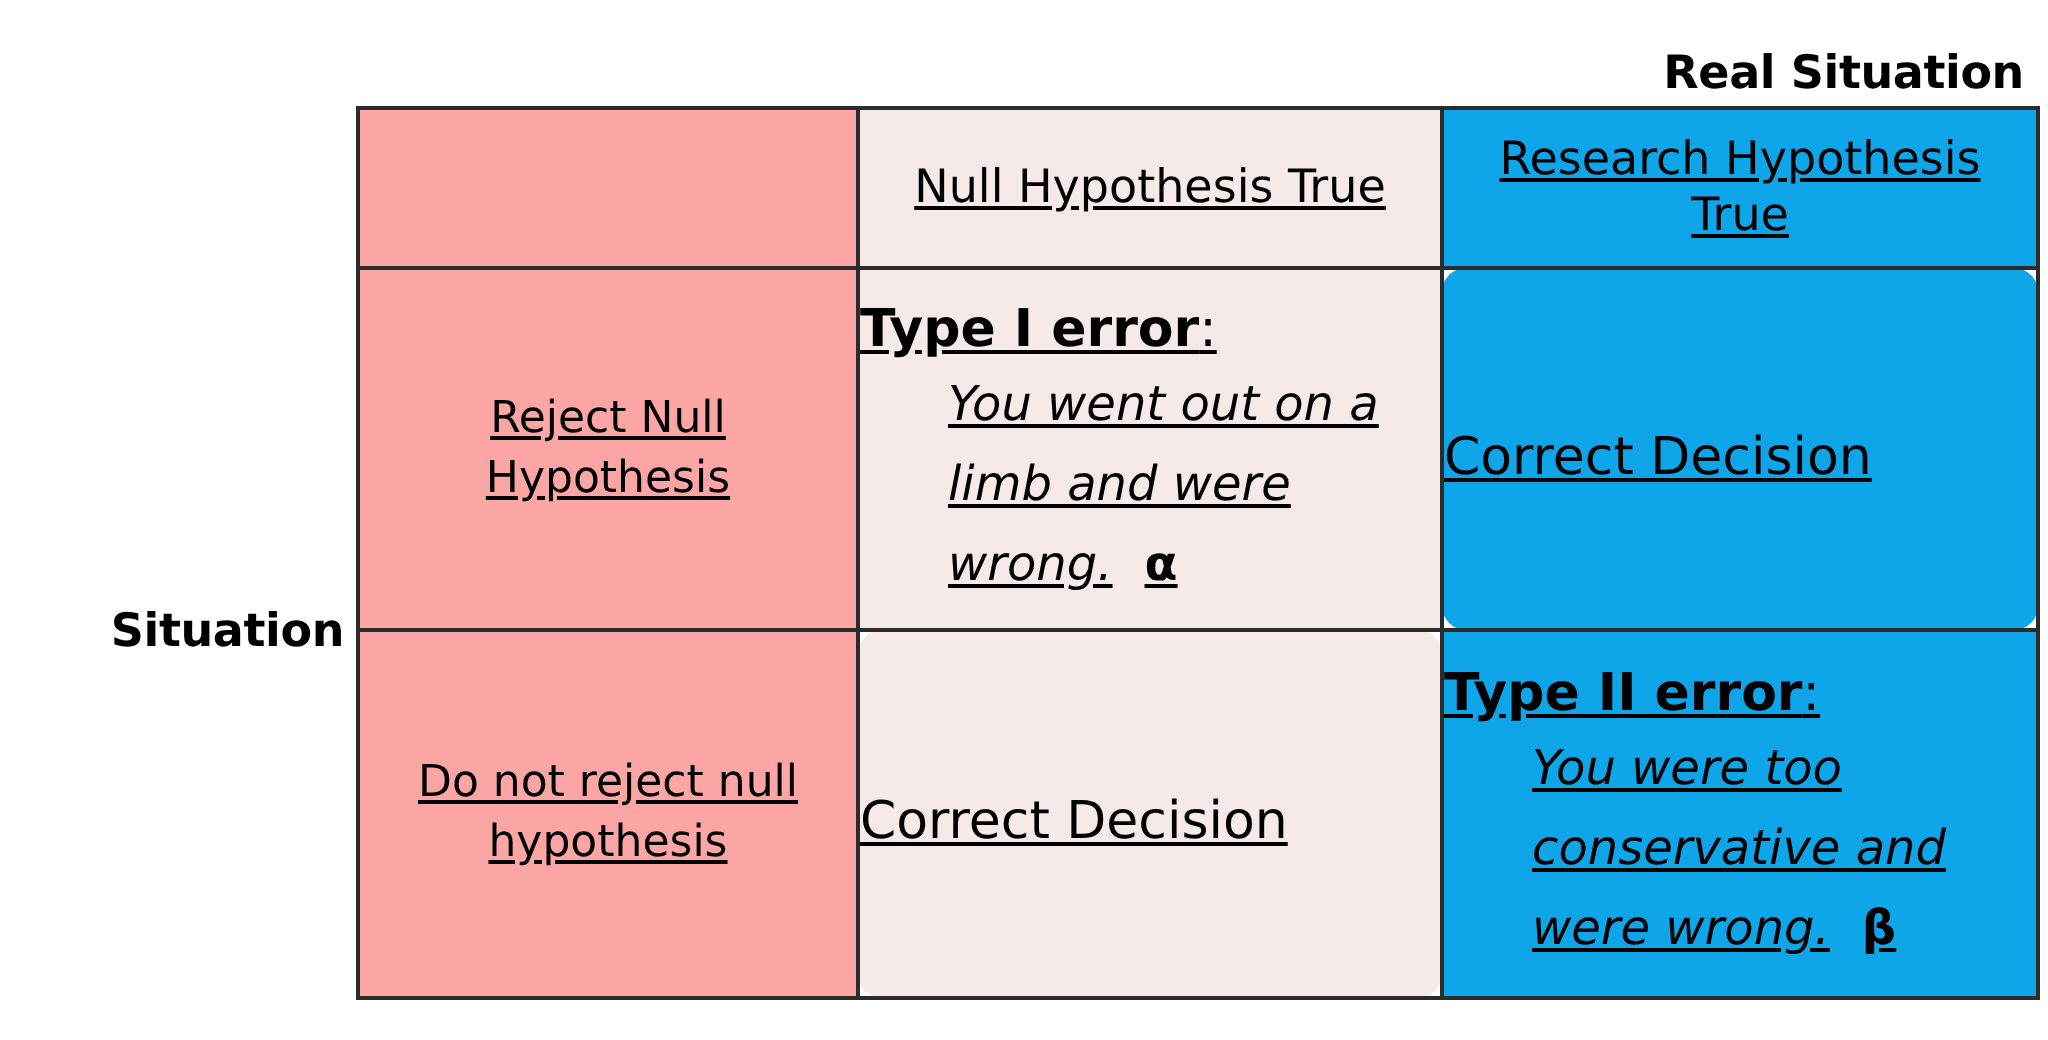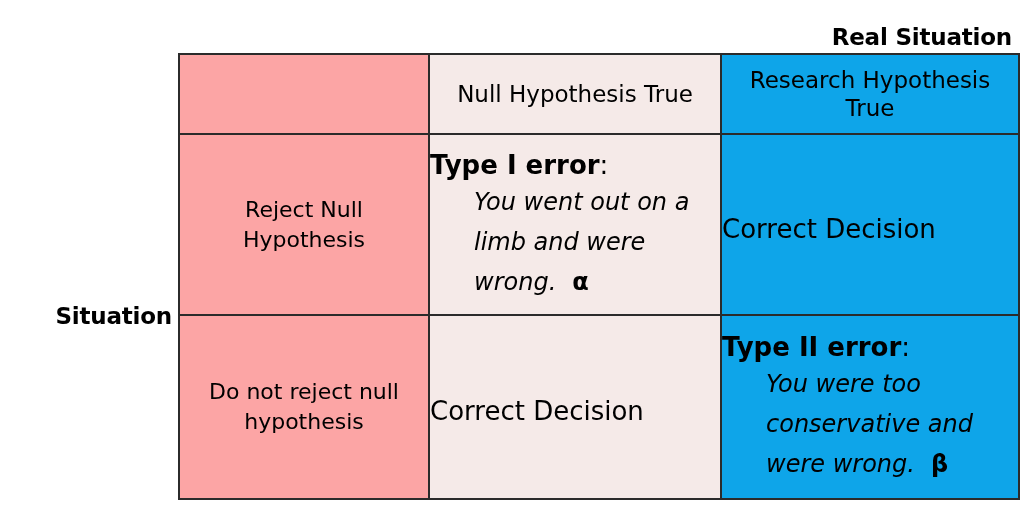--- a/index.html
+++ b/index.html
@@ -46,20 +46,21 @@
 
   
   .matrix {
     position: absolute;
     left: 178px;
     top: 53px;
     width: 834px;
     height: 447px;
     border-collapse: collapse;
     table-layout: fixed;
+    text-decoration: underline;
   }
   .matrix td {
     border: 2px solid #2b2b2b;
     padding: 0;
     vertical-align: middle;
     font-size: 22px;
     font-weight: normal;
     font-family: "DejaVu Sans", sans-serif;
   }
 
@@ -119,20 +120,21 @@
   }
   .cell-body .greek {
     font-style: normal;
     font-weight: bold;
     font-size: 24px;
   }
 
   .cell-plain {
     padding: 0 0 0 10px;
     vertical-align: top;
+    border-radius: 12px;
   }
   .cell-plain .plain-text {
     display: block;
     font-size: 26px;
     line-height: 34px;
     padding-top: 8px;
     white-space: nowrap;
   }
 
   .spacer-gap { display: inline-block; width: 16px; }

